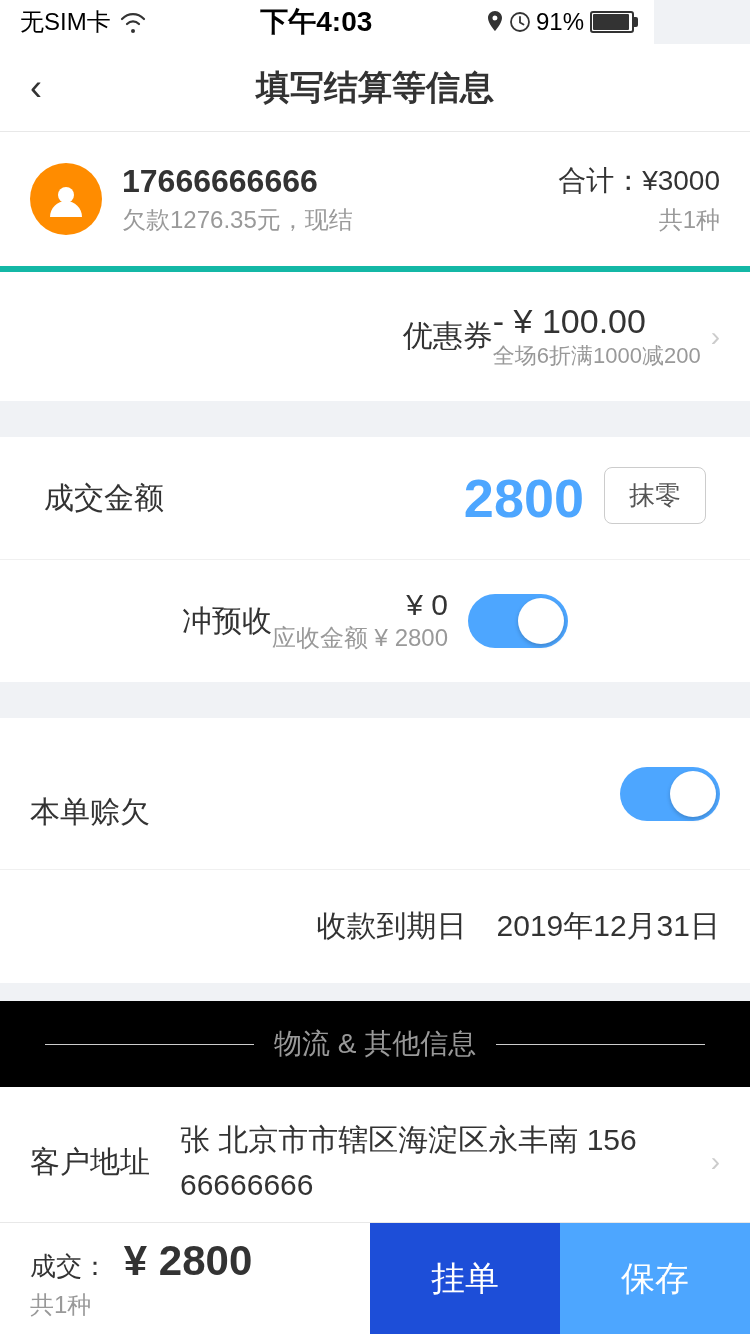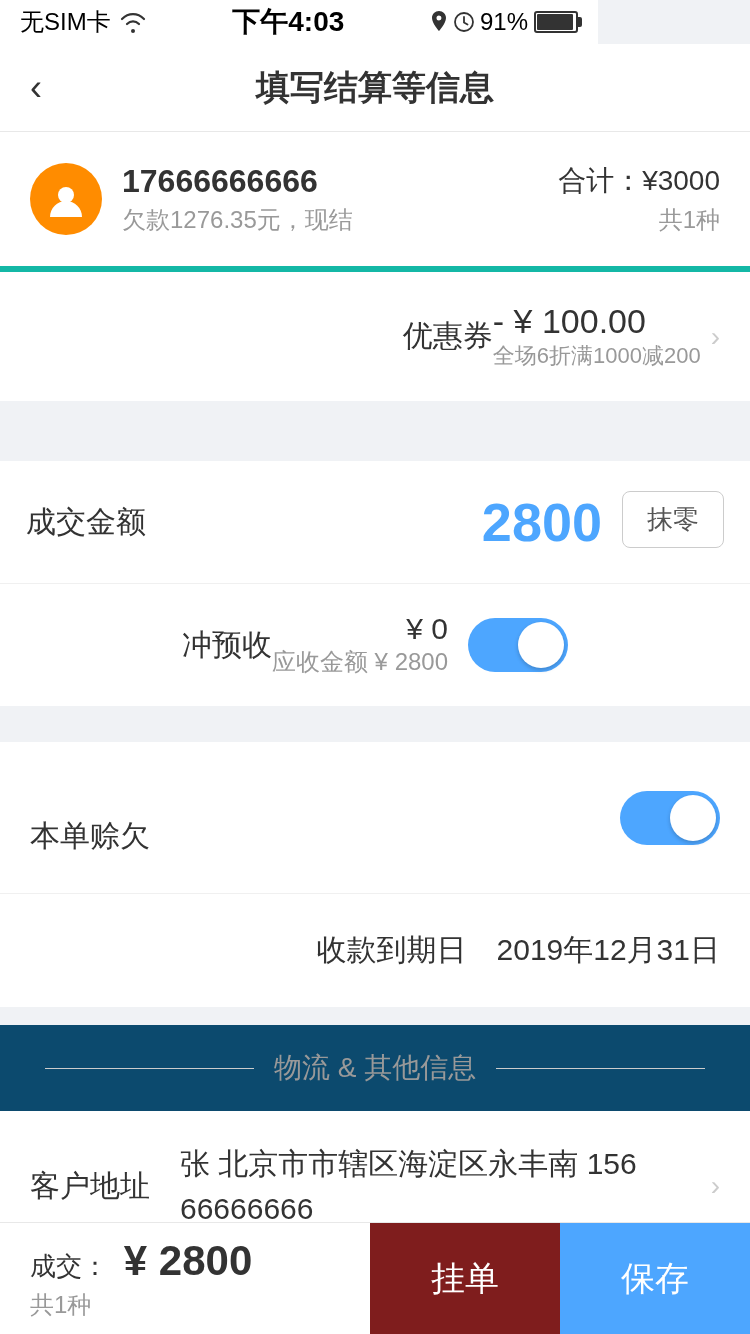--- a/index.html
+++ b/index.html
@@ -8,21 +8,21 @@
       font-family: -apple-system, "PingFang SC", "Helvetica Neue", Arial, sans-serif;
       background: #f0f2f5;
       width: 750px;
       min-height: 1334px;
       position: relative;
       font-size: 28px;
     }
 
     
     .status-bar {
-      width: 598px;
+      width: 654px;
       height: 44px;
       background: #fff;
       display: flex;
       align-items: center;
       justify-content: space-between;
       padding: 0 20px;
       font-size: 24px;
       font-weight: 500;
     }
     .status-left { display: flex; align-items: center; gap: 8px; }
@@ -148,23 +148,22 @@
 
     
     .section-divider {
       height: 18px;
       background: #f0f2f5;
     }
 
     
     .amount-section {
       background: #fff;
-      padding: 30px 26px;
+      padding: 30px 44px;
       margin-bottom: 0;
-      margin-top: 24px;
     }
     .amount-row {
       display: flex;
       align-items: center;
       justify-content: space-between;
     }
     .amount-label {
       font-size: 30px;
       color: #333;
     }
@@ -274,21 +273,21 @@
       color: #333;
       white-space: nowrap;
     }
     .due-date {
       font-size: 30px;
       color: #333;
     }
 
     
     .logistics-header {
-      background: #0c4a6e;
+      background: #000000;
       display: flex;
       align-items: center;
       justify-content: center;
       padding: 24px 45px;
       gap: 20px;
       margin-bottom: 0;
     }
     .logistics-line {
       flex: 1;
       height: 1px;
@@ -348,21 +347,21 @@
       margin-left: 8px;
     }
     .footer-count {
       font-size: 24px;
       color: #999;
       margin-top: 4px;
     }
     .footer-btn-pending {
       width: 190px;
       height: 112px;
-      background: #7f1d1d;
+      background: #1d4ed8;
       display: flex;
       align-items: center;
       justify-content: center;
       font-size: 34px;
       color: #fff;
       cursor: pointer;
     }
     .footer-btn-save {
       width: 190px;
       height: 112px;

